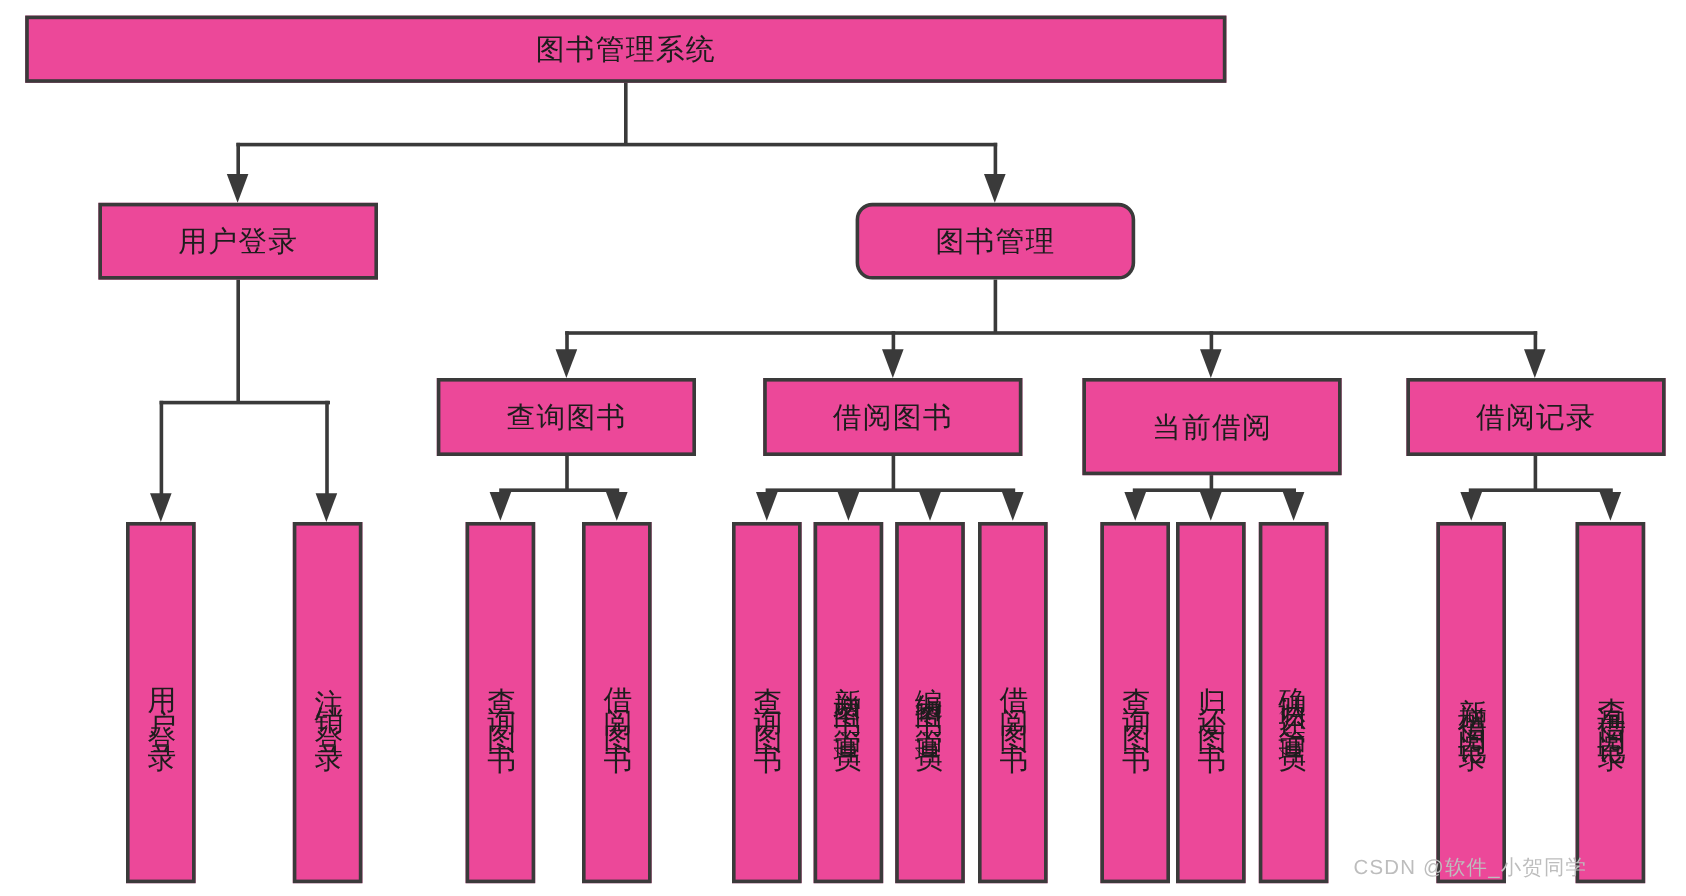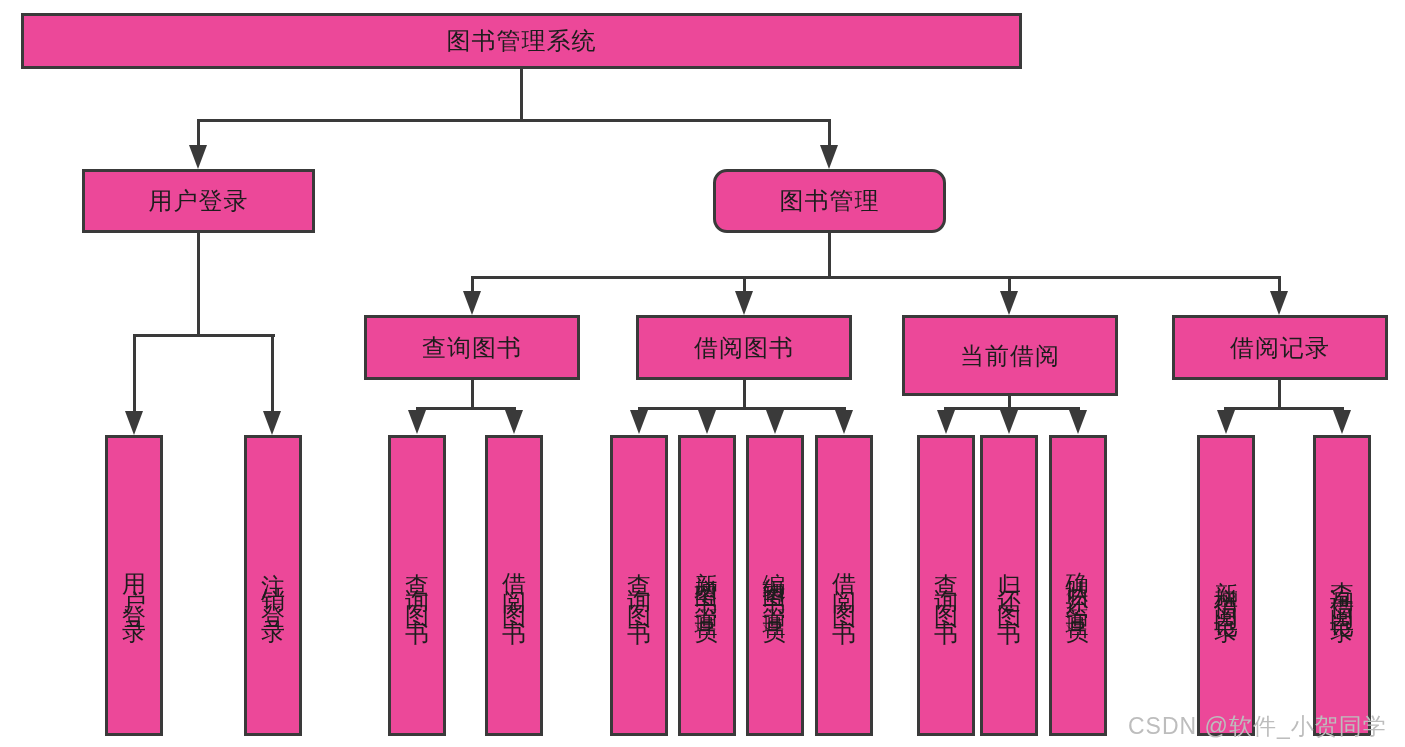--- a/index.html
+++ b/index.html
@@ -40,21 +40,21 @@
     width: 0; height: 0;
     border-left: 9px solid transparent;
     border-right: 9px solid transparent;
     border-top: 24px solid #3a3a3a;
     z-index: 1;
   }
   .watermark {
     position: absolute;
     left: 1128px;
     top: 711px;
-    font-size: 23px;
+    font-size: 17px;
     color: #bdbdbd;
     letter-spacing: 1px;
     z-index: 3;
     white-space: nowrap;
   }
 </style>
 </head>
 <body>
 
 <div id="canvas">

